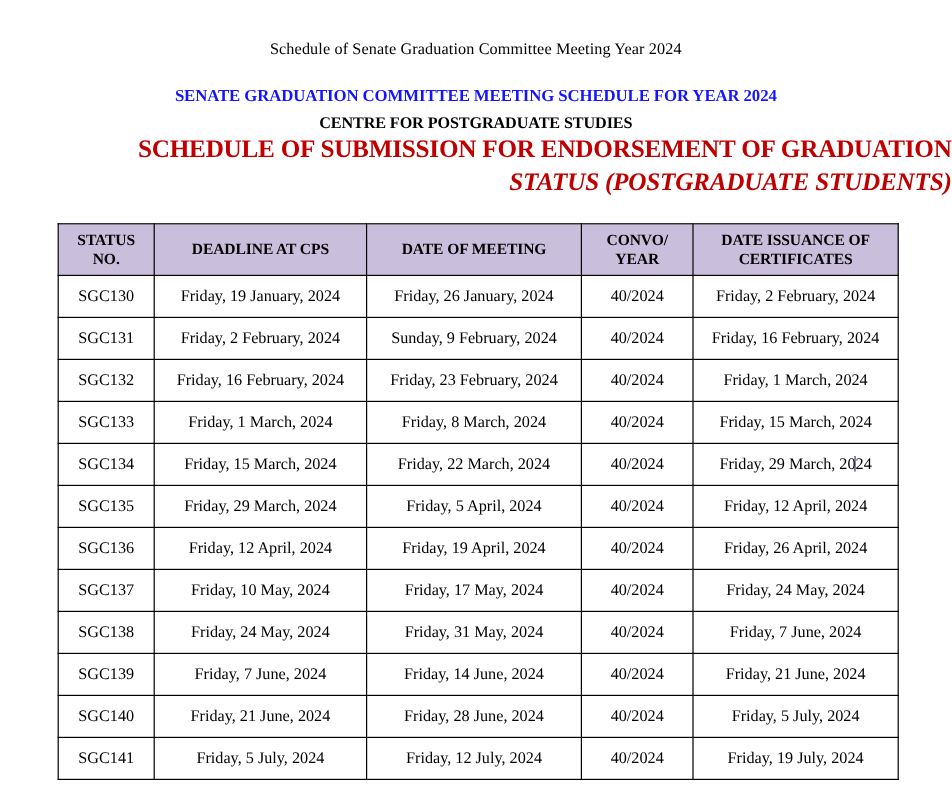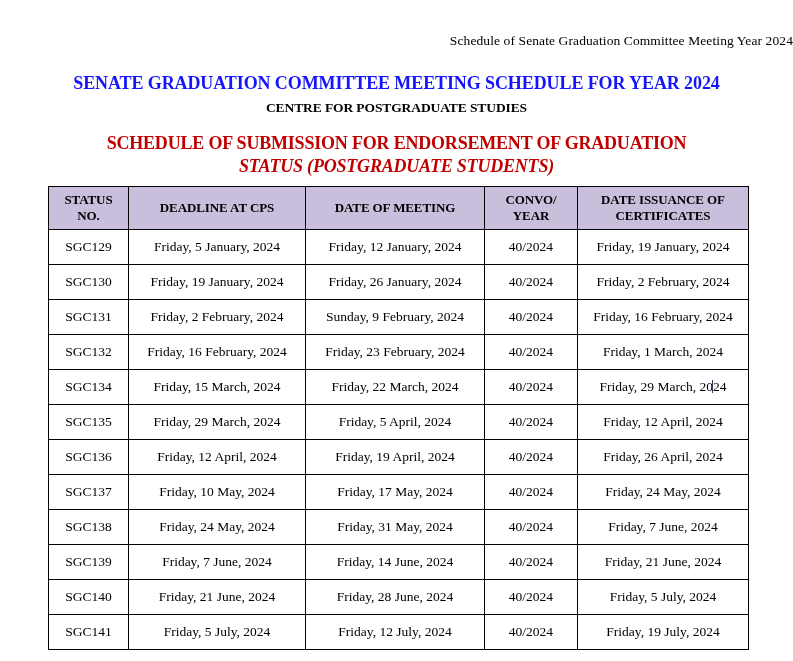--- a/index.html
+++ b/index.html
@@ -19,55 +19,55 @@
   .page {
     width: 793px;
     height: 661px;
     position: relative;
     background: #ffffff;
     box-sizing: border-box;
   }
 
   
   .doc-header {
-    text-align: right;
+    text-align: center;
     font-size: 13.5px;
     line-height: 1.2;
     color: #000000;
     padding-top: 33px;
     letter-spacing: 0.1px;
   }
 
   
   .title-block {
     text-align: center;
     margin-top: 23px;
   }
   .title-main {
     color: #1414ff;
     font-weight: bold;
-    font-size: 18px;
+    font-size: 14px;
     line-height: 1.25;
     letter-spacing: -0.1px;
   }
   .title-sub {
     color: #000000;
     font-weight: bold;
     font-size: 13.5px;
     line-height: 1.3;
     margin-top: 4px;
     letter-spacing: -0.1px;
   }
   .title-red {
     color: #c00000;
     font-weight: bold;
-    font-size: 18px;
+    font-size: 21px;
     line-height: 1.28;
-    margin-top: 16px;
     letter-spacing: -0.2px;
+    text-align: right;
   }
   .title-red .line2 {
     display: block;
     font-style: italic;
   }
 
   
   .table-wrap {
     position: absolute;
     left: 48px;
@@ -167,27 +167,20 @@
             <span>YEAR</span>
           </th>
           <th>
             <span>DATE ISSUANCE OF</span><br>
             <span>CERTIFICATES</span>
           </th>
         </tr>
       </thead>
       <tbody id="table-body">
           <tr>
-            <td>SGC129</td>
-            <td>Friday, 5 January, 2024</td>
-            <td>Friday, 12 January, 2024</td>
-            <td>40/2024</td>
-            <td>Friday, 19 January, 2024</td>
-          </tr>
-          <tr>
             <td>SGC130</td>
             <td>Friday, 19 January, 2024</td>
             <td>Friday, 26 January, 2024</td>
             <td>40/2024</td>
             <td>Friday, 2 February, 2024</td>
           </tr>
           <tr>
             <td>SGC131</td>
             <td>Friday, 2 February, 2024</td>
             <td>Sunday, 9 February, 2024</td>
@@ -195,20 +188,27 @@
             <td>Friday, 16 February, 2024</td>
           </tr>
           <tr>
             <td>SGC132</td>
             <td>Friday, 16 February, 2024</td>
             <td>Friday, 23 February, 2024</td>
             <td>40/2024</td>
             <td>Friday, 1 March, 2024</td>
           </tr>
           <tr>
+            <td>SGC133</td>
+            <td>Friday, 1 March, 2024</td>
+            <td>Friday, 8 March, 2024</td>
+            <td>40/2024</td>
+            <td>Friday, 15 March, 2024</td>
+          </tr>
+          <tr>
             <td>SGC134</td>
             <td>Friday, 15 March, 2024</td>
             <td>Friday, 22 March, 2024</td>
             <td>40/2024</td>
             <td><span class="cell-inner"><span>Friday, 29 March, 20</span><span class="caret"></span><span>24</span></span></td>
           </tr>
           <tr>
             <td>SGC135</td>
             <td>Friday, 29 March, 2024</td>
             <td>Friday, 5 April, 2024</td>

